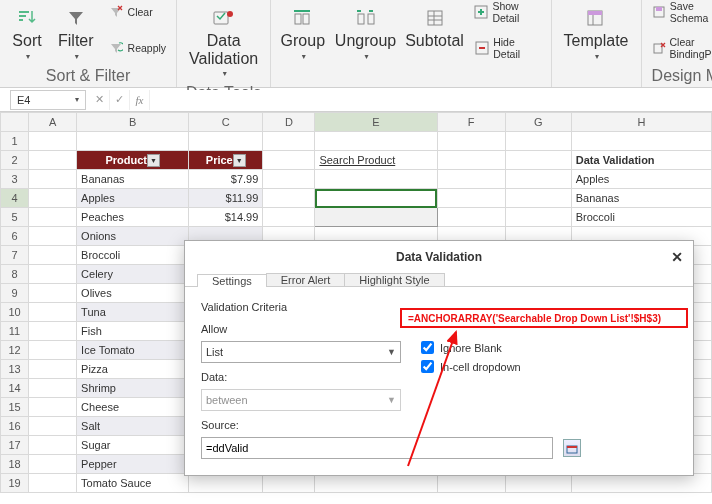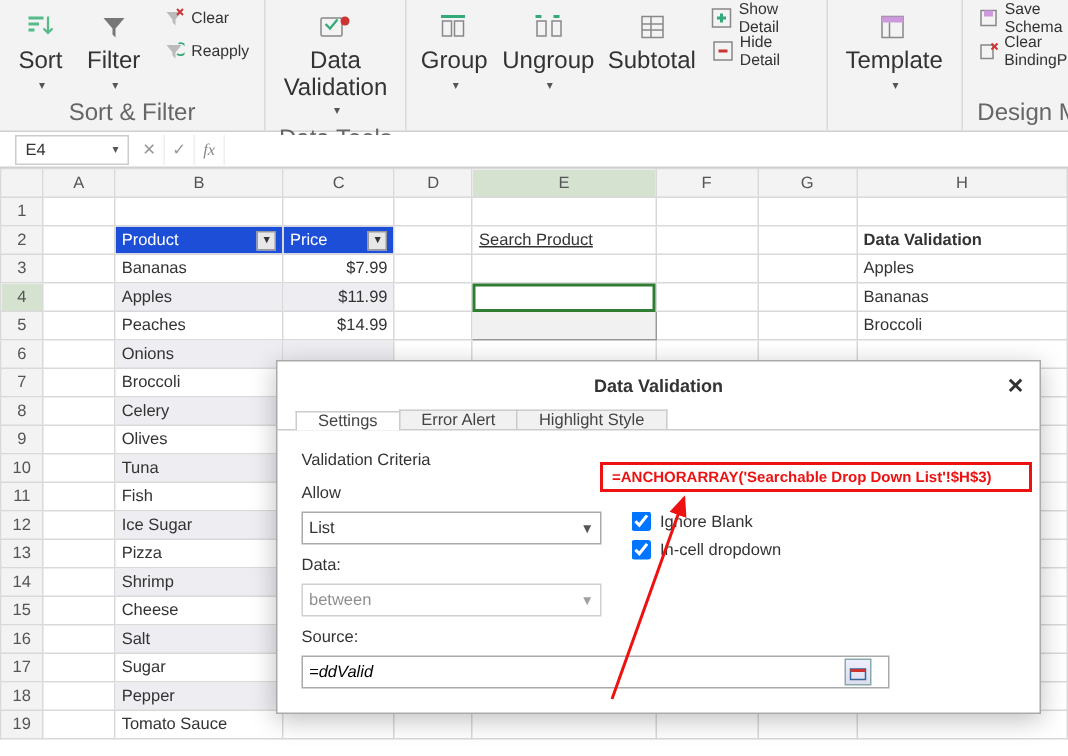--- a/index.html
+++ b/index.html
@@ -8,63 +8,63 @@
   
   .ribbon { display: flex; background: #f3f3f3; border-bottom: 1px solid #d0d0d0; height: 88px; }
   .ribbon-group { display: flex; flex-direction: column; border-right: 1px solid #dadada; padding: 2px 6px 0 6px; }
   .ribbon-items { display: flex; align-items: flex-start; gap: 4px; flex: 1; }
   .ribbon-label { font-size: 16px; color: #666; text-align: center; padding: 2px 0; }
   .rbtn-lg { display: flex; flex-direction: column; align-items: center; gap: 2px; padding: 4px 6px; cursor: default; min-width: 42px; }
   .rbtn-lg .icon { width: 24px; height: 24px; display: flex; align-items: center; justify-content: center; }
   .rbtn-lg .txt { font-size: 16px; text-align: center; line-height: 1.1; }
   .rbtn-sm { display: flex; align-items: center; gap: 4px; padding: 2px 4px; cursor: default; height: 20px; font-size: 10.5px; }
   .rbtn-sm .icon { width: 16px; height: 16px; display: flex; align-items: center; justify-content: center; }
-  .col { display: flex; flex-direction: column; gap: 2px; }
+  .col { display: flex; flex-direction: column; gap: 16px; }
   .dd-arrow { font-size: 8px; color: #555; margin-left: 2px; }
   
   
   .fbar { display: flex; align-items: center; border-bottom: 1px solid #d0d0d0; height: 24px; background: #fff; }
   .namebox { width: 76px; border: 1px solid #ccc; height: 20px; margin: 0 4px 0 10px; padding: 0 6px; display: flex; align-items: center; font-size: 11px; }
   .fbar .fbtn { width: 20px; height: 20px; display: flex; align-items: center; justify-content: center; color: #999; border-right: 1px solid #eee; }
   .fbar .fx { font-style: italic; color: #888; font-size: 11px; font-family: Liberation Serif, serif; }
   .finput { flex: 1; height: 20px; border: none; padding: 0 6px; font-size: 11px; }
   
   
   .grid-wrap { position: relative; }
   .grid { border-collapse: collapse; table-layout: fixed; width: 712px; }
   .grid th, .grid td { border: 1px solid #d9d9d9; font-size: 11px; font-weight: normal; height: 19px; padding: 0 4px; overflow: hidden; white-space: nowrap; }
   .grid th { background: #f3f3f3; text-align: center; color: #555; }
   .grid .rowhdr { background: #f3f3f3; text-align: center; color: #555; width: 28px; }
   .grid td { text-align: left; }
   .grid td.rt { text-align: right; }
   .colA { width: 48px; } .colB { width: 112px; } .colC { width: 74px; } .colD { width: 52px; }
   .colE { width: 122px; } .colF { width: 68px; } .colG { width: 66px; } .colH { width: 140px; }
   
-  .tblhdr { background: #1d4ed8; color: #fff; font-weight: 400; padding: 0 4px; display: flex; align-items: center; justify-content: space-between; height: 100%; }
+  .tblhdr { background: #7f1d1d; color: #fff; font-weight: 700; padding: 0 4px; display: flex; align-items: center; justify-content: center; height: 100%; }
   .tblhdr .flt { width: 13px; height: 13px; background: #e7e7e7; border: 1px solid #999; display: flex; align-items: center; justify-content: center; font-size: 7px; color: #333; }
   .ul { text-decoration: underline; }
   .bold { font-weight: 600; }
   .bgband { background: #ededf2; }
   .selcell { outline: 2px solid #2e7d32; outline-offset: -2px; }
   .selrange { background: rgba(200,200,200,0.25); border: 1px solid #999 !important; }
   .rowhdr.sel, th.sel { background: #d6e2d0; }
   
   
   .dialog { position: absolute; left: 184px; top: 240px; width: 510px; background: #fff; border: 1px solid #aaa; box-shadow: 0 4px 16px rgba(0,0,0,0.25); }
   .dialog-titlebar { display: flex; justify-content: center; align-items: center; height: 32px; position: relative; font-size: 12px; font-weight: 600; }
   .dialog-close { position: absolute; right: 6px; top: 6px; width: 20px; height: 20px; display: flex; align-items: center; justify-content: center; font-size: 14px; cursor: default; }
   .tabs { display: flex; border-bottom: 1px solid #ccc; padding: 0 12px; }
   .tab { padding: 0 14px; font-size: 11px; background: #f1f1f1; border: 1px solid #ccc; border-bottom: none; margin-right: -1px; color: #444; }
   .tab.active { background: #fff; position: relative; top: 1px; }
   .dialog-body { padding: 10px 16px 16px 16px; }
   .section-label { font-size: 11px; color: #333; margin: 4px 0 6px 0; }
   .select, .inp { border: 1px solid #aaa; height: 22px; font-size: 11px; padding: 0 4px; background: #fff; }
   .select { width: 200px; display: flex; align-items: center; justify-content: space-between; }
   .select .arr { font-size: 9px; color: #555; }
-  .inp { width: 392px; font-style: italic; }
+  .inp { width: 352px; }
   .chkrow { display: flex; align-items: center; gap: 6px; font-size: 11px; margin-bottom: 6px; }
   .chkrow input { width: 13px; height: 13px; }
   .two-col { display: flex; gap: 20px; }
   .srcwrap { position: relative; width: 382px; }
   .srcwrap .refbtn { position: absolute; right: 2px; top: 2px; width: 18px; height: 18px; border: 1px solid #8aa; background: linear-gradient(#eef,#dde); display: flex; align-items: center; justify-content: center; }
   
   
   .callout-box { position: absolute; left: 400px; top: 308px; width: 288px; height: 20px; border: 2px solid #e11; background: #fff; display: flex; align-items: center; padding: 0 6px; font-size: 10px; font-weight: 600; color: #e11; z-index: 50; }
   .arrow-svg { position: absolute; left: 398px; top: 326px; z-index: 49; pointer-events: none; }
   
@@ -410,21 +410,21 @@
           <td class=" rt"></td>
           <td class=""></td>
           <td class=""></td>
           <td class=""></td>
           <td class=""></td>
           <td class=""></td>
         </tr>
         <tr>
           <td class="rowhdr">12</td>
           <td class=""></td>
-          <td class=" bgband">Ice Sugar</td>
+          <td class=" bgband">Ice Tomato</td>
           <td class=" rt bgband"></td>
           <td class=""></td>
           <td class=""></td>
           <td class=""></td>
           <td class=""></td>
           <td class=""></td>
         </tr>
         <tr>
           <td class="rowhdr">13</td>
           <td class=""></td>

